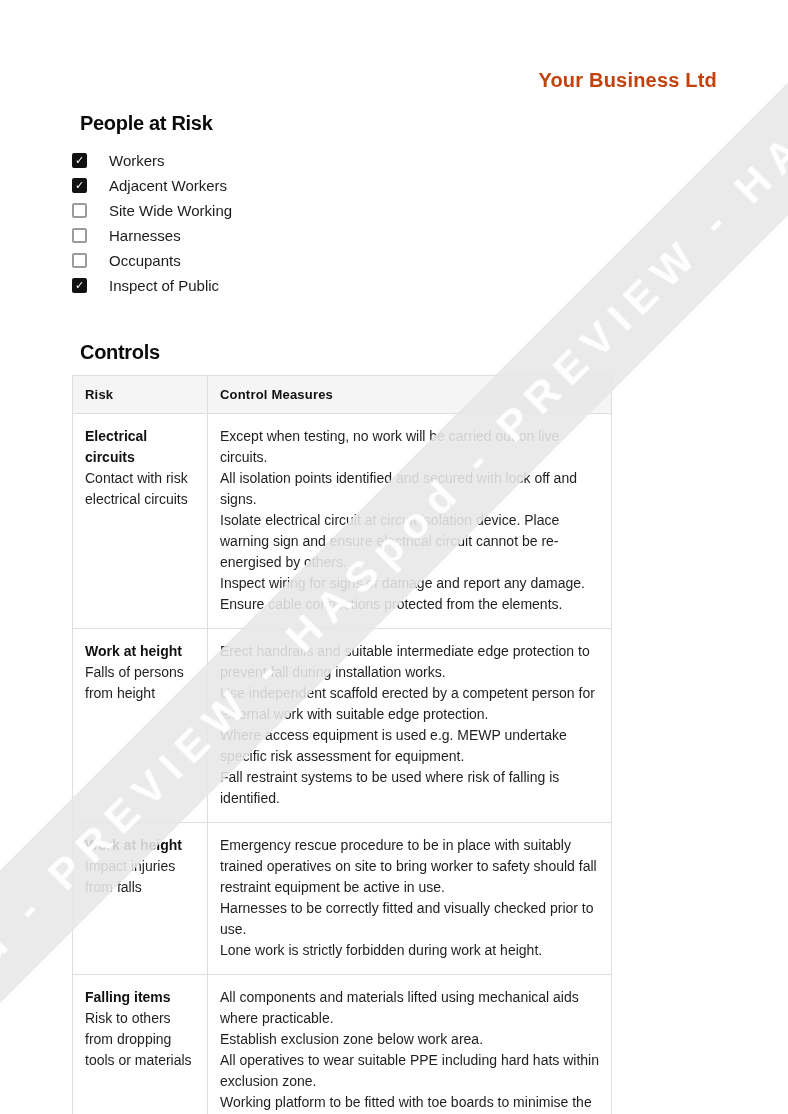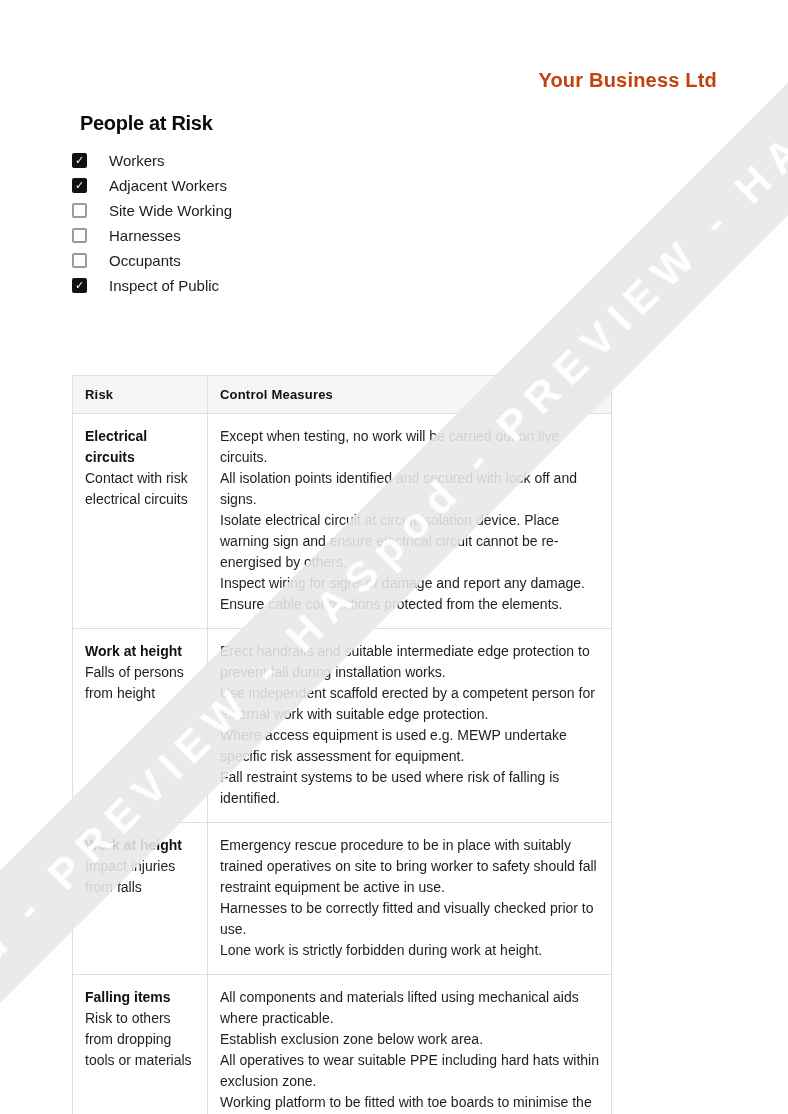--- a/index.html
+++ b/index.html
@@ -109,20 +109,21 @@
         <span class="cb-label">Occupants</span>
       </div>
       <div class="cb-row">
         <span class="cb-box checked">
           <span class="cb-mark">✓</span>
         </span>
         <span class="cb-label">Inspect of Public</span>
       </div>
     </div>
 
+  <h1 class="section-heading" id="controls-heading">Controls</h1>
 
   <table class="controls-table">
     <colgroup>
         <col class="c1">
         <col>
       </colgroup>
     <thead>
       <tr>
         <th>Risk</th>
         <th>Control Measures</th>

